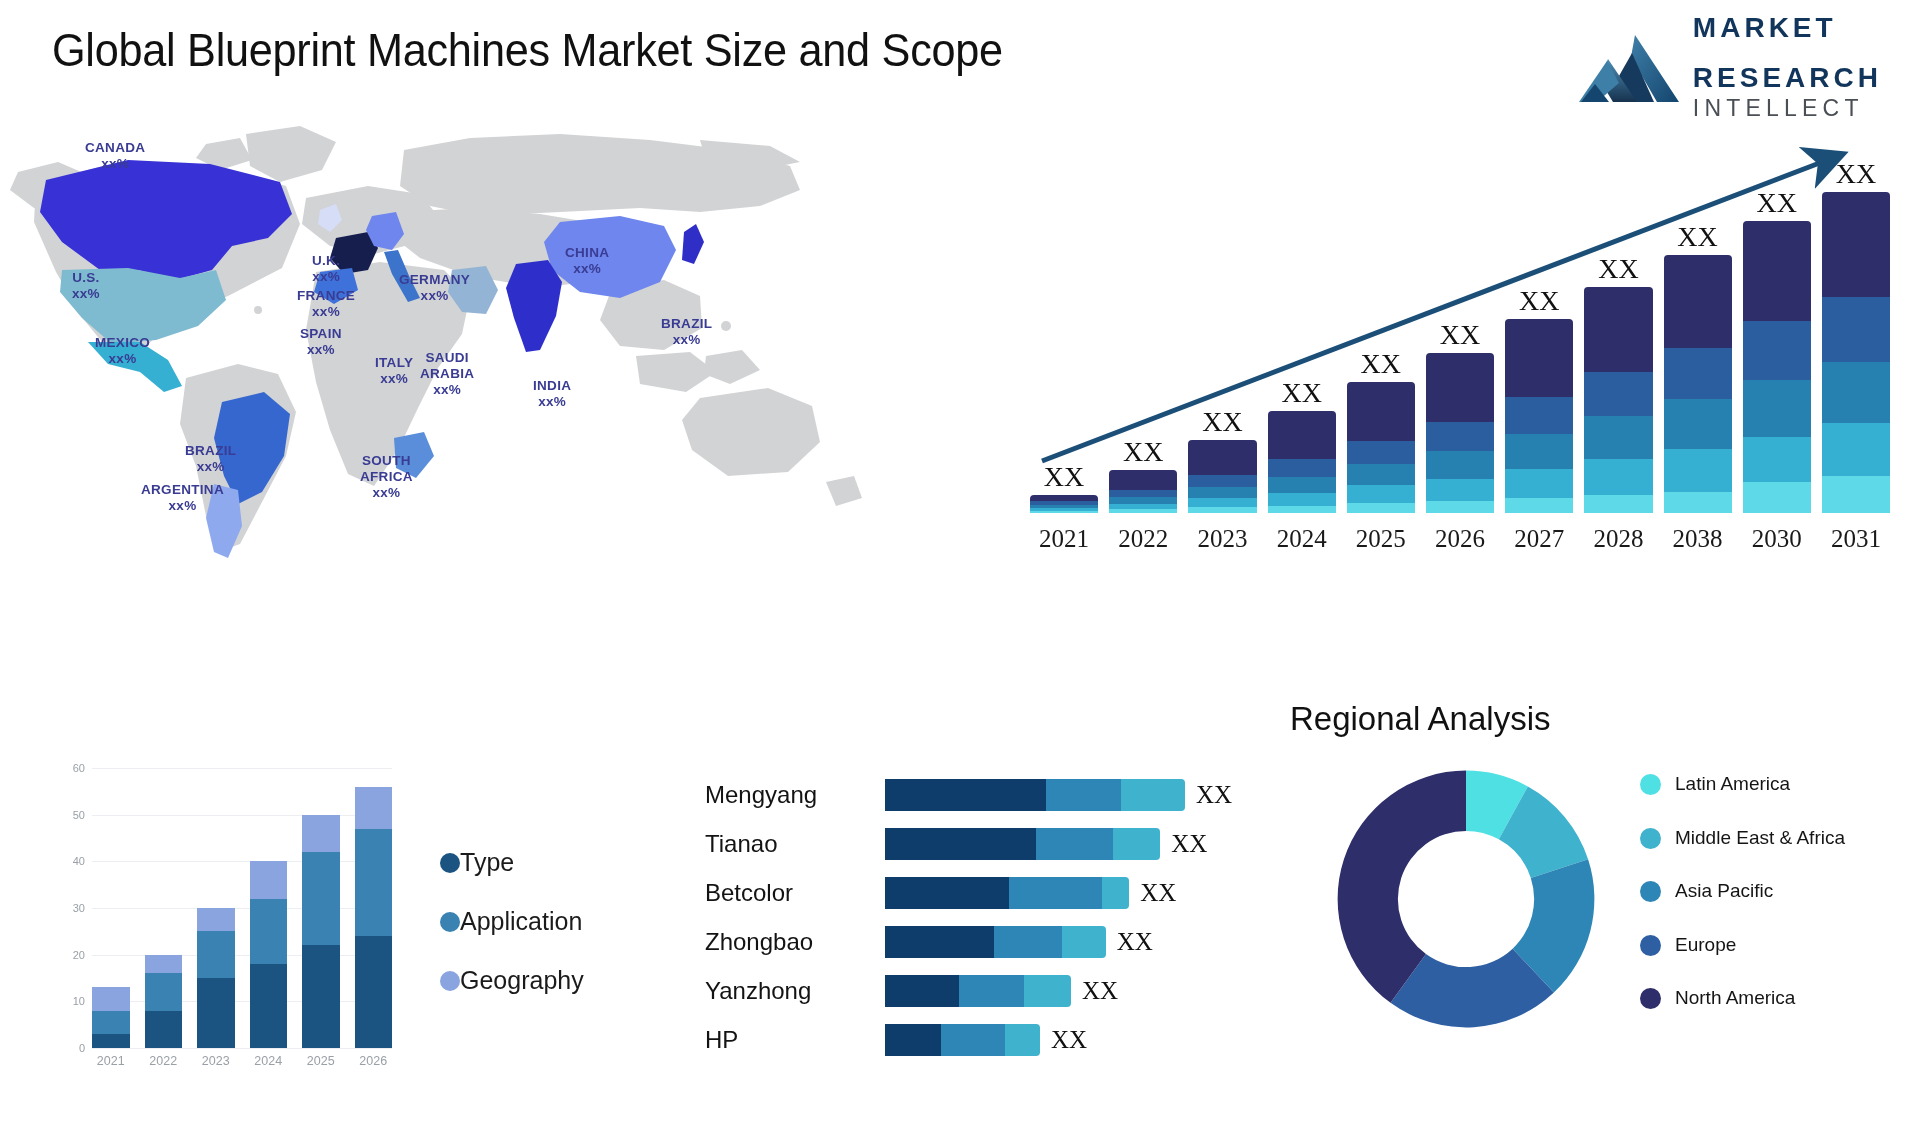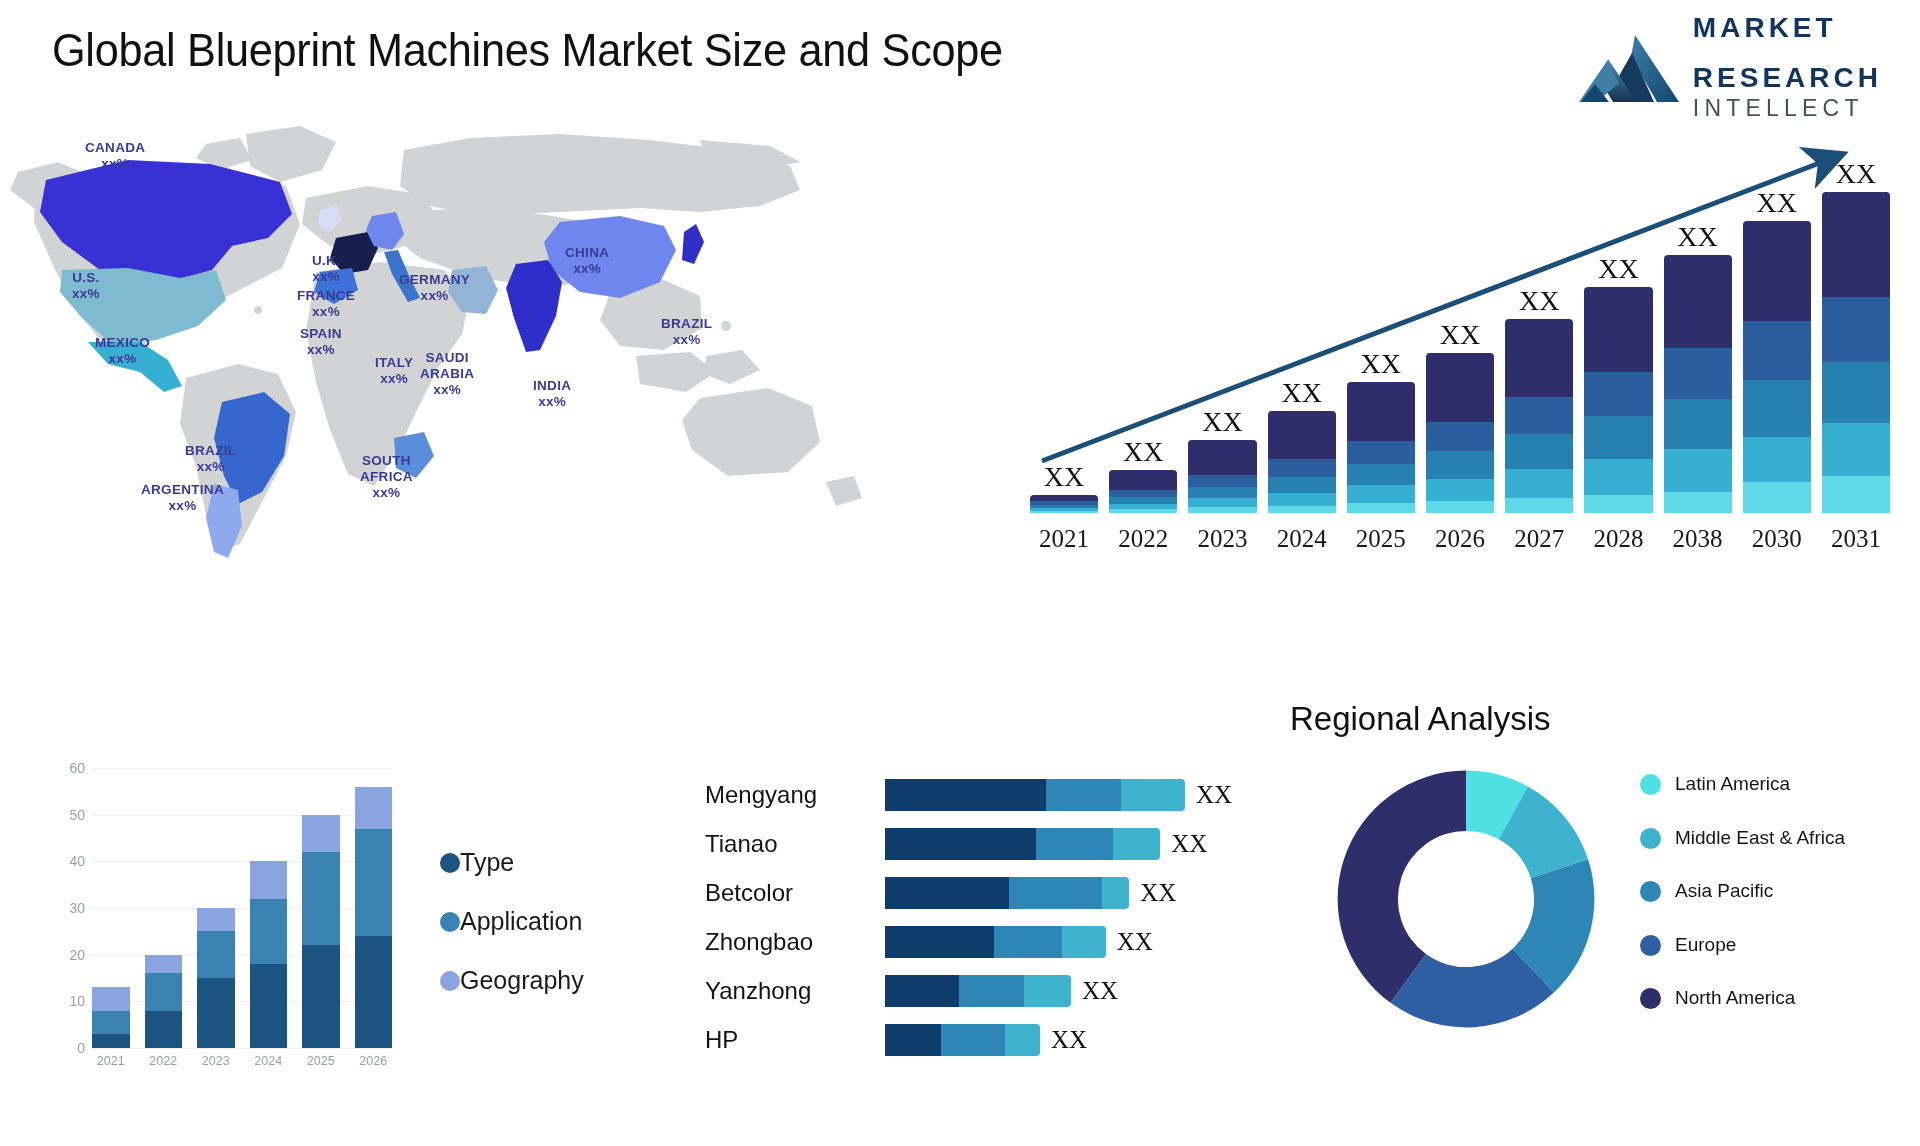--- a/index.html
+++ b/index.html
@@ -60,21 +60,21 @@
   
   .sec-title{
     position:absolute;font-size:33px;color:#111;font-weight:400;white-space:nowrap;
   }
 
   
   .seg{position:absolute;left:40px;top:700px;width:600px;height:430px;}
   .seg-plot{position:absolute;left:52px;top:68px;width:300px;height:280px;}
   .seg-grid{position:absolute;left:0;top:0;width:100%;height:100%;}
   .seg-gl{position:absolute;left:0;width:100%;height:1px;background:#eceef1;}
-  .seg-ylab{position:absolute;right:calc(100% + 7px);font-size:14px;color:#9aa0a6;transform:translateY(-50%);}
+  .seg-ylab{position:absolute;right:calc(100% + 7px);font-size:11px;color:#9aa0a6;transform:translateY(-50%);}
   .seg-bars{position:absolute;left:0;bottom:0;width:100%;height:100%;display:flex;align-items:flex-end;gap:15px;}
   .seg-col{flex:1;height:100%;display:flex;flex-direction:column;justify-content:flex-end;}
   .seg-bar{width:100%;display:flex;flex-direction:column;}
   .seg-s{width:100%;}
   .seg-xlabs{position:absolute;left:52px;top:354px;width:300px;display:flex;gap:15px;}
   .seg-xl{flex:1;text-align:center;font-size:12.5px;color:#9aa0a6;}
   .seg-legend{position:absolute;left:400px;top:148px;}
   .seg-li{display:flex;align-items:center;margin-bottom:30px;}
   .seg-dot{width:20px;height:20px;border-radius:50%;flex:none;}
   .seg-ltext{font-size:25px;color:#1b1b1b;}

